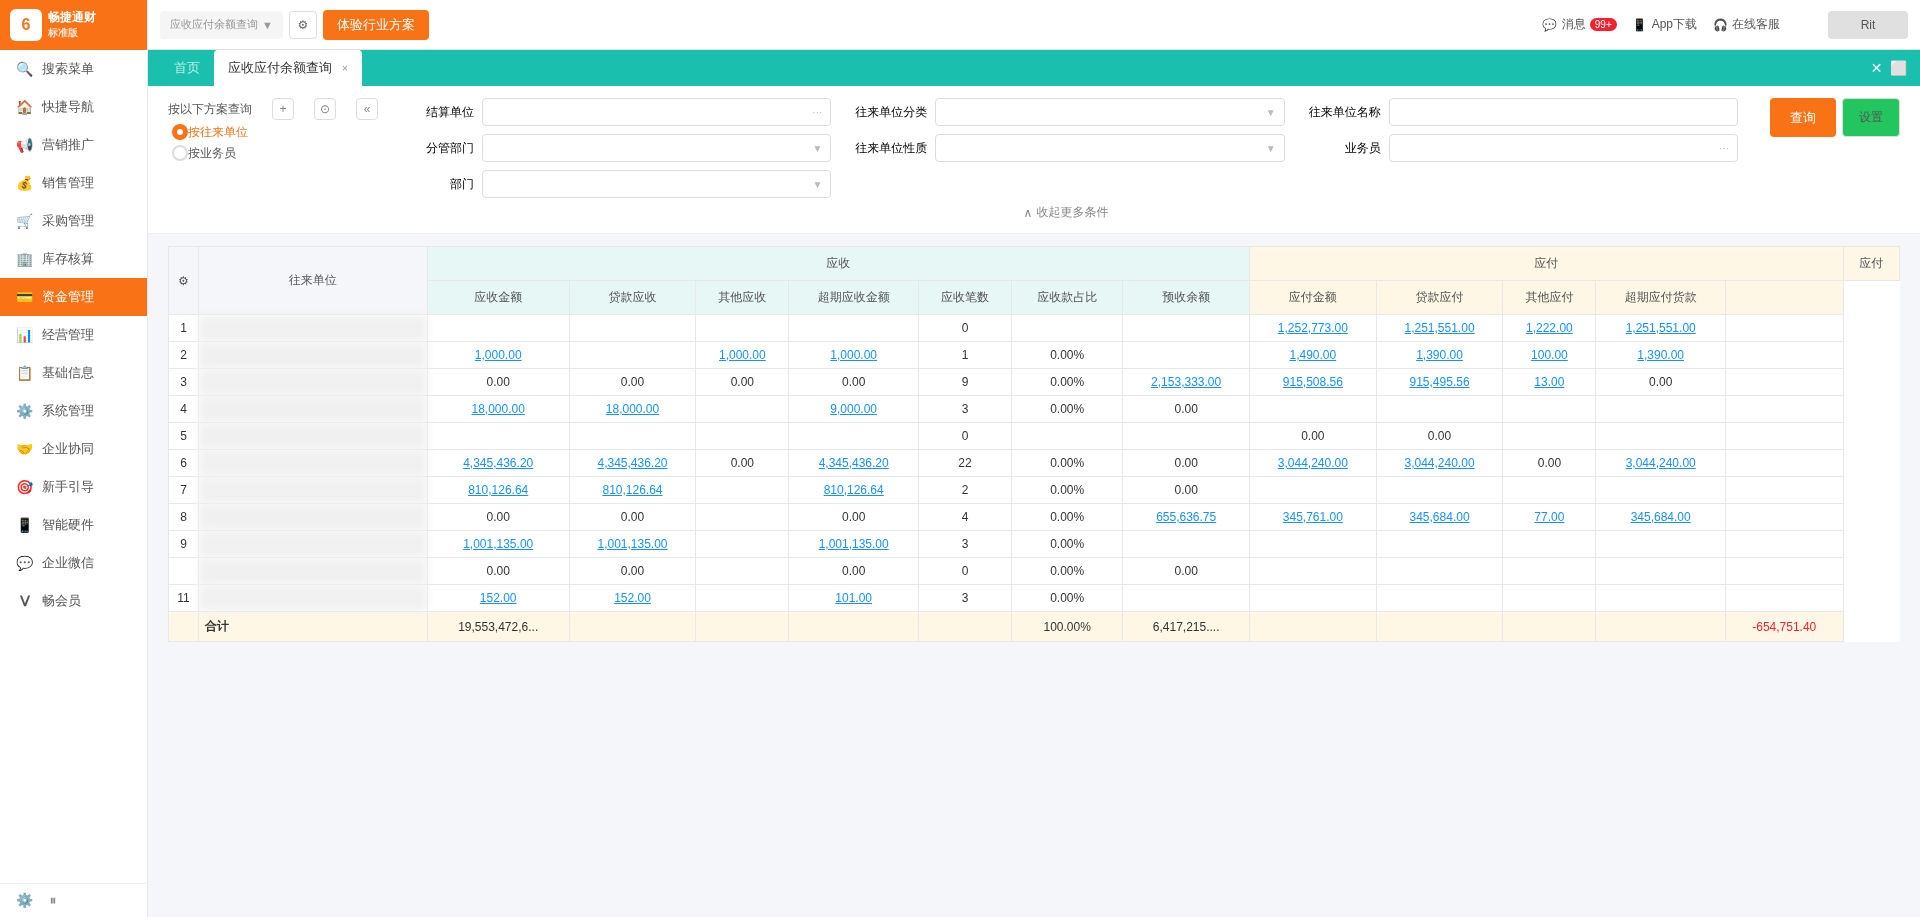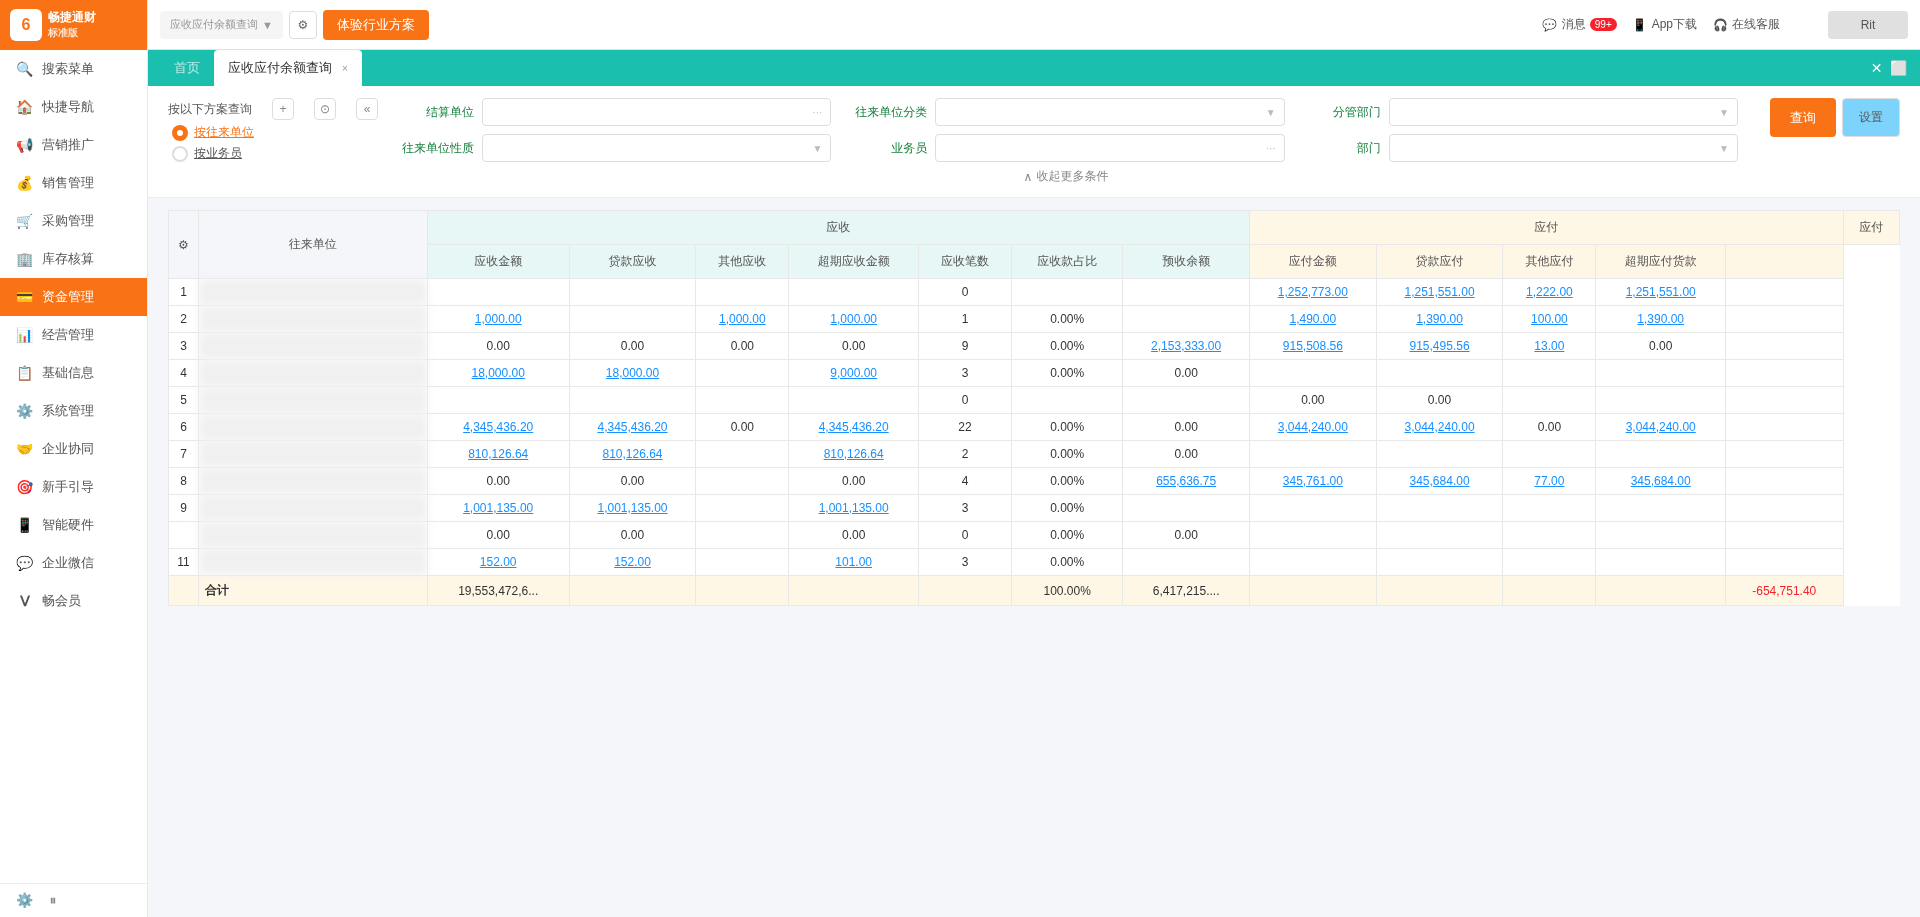--- a/index.html
+++ b/index.html
@@ -49,31 +49,31 @@
 
     
     .page-header { background: #fff; padding: 12px 20px 8px; display: flex; align-items: center; justify-content: space-between; border-bottom: 1px solid #eee; }
     .page-title { font-size: 18px; font-weight: 600; color: #333; }
     .page-actions { display: flex; gap: 10px; }
     .page-action-btn { display: flex; align-items: center; gap: 4px; color: #1bbfad; font-size: 12px; cursor: pointer; }
 
     
     .filter-area { background: #fff; padding: 12px 20px; border-bottom: 1px solid #eee; }
     .filter-add-btn { width: 22px; height: 22px; border: 1px solid #ddd; border-radius: 4px; display: flex; align-items: center; justify-content: center; cursor: pointer; color: #888; font-size: 12px; }
-    .scheme-option { display: flex; align-items: flex-end; gap: 6px; cursor: pointer; font-size: 12px; color: #555; text-decoration: underline; }
+    .scheme-option { display: flex; align-items: flex-start; gap: 0; cursor: pointer; font-size: 12px; color: #555; }
     .scheme-option.active { color: #f97316; }
     .filter-field { display: flex; align-items: center; gap: 8px; }
-    .filter-field-label { color: #15803d; font-size: 12px; white-space: nowrap; width: 80px; text-align: right; }
+    .filter-field-label { color: #000000; font-size: 12px; white-space: nowrap; width: 80px; text-align: right; }
     .filter-input { flex: 1; height: 28px; border: 1px solid #ddd; border-radius: 4px; padding: 0 8px; font-size: 12px; color: #333; background: white; display: flex; align-items: center; justify-content: space-between; cursor: pointer; }
     .filter-input .fi-dots { color: #bbb; font-size: 10px; }
     .filter-input .fi-arrow { color: #bbb; font-size: 10px; }
     .collapse-more { display: flex; align-items: center; justify-content: center; gap: 4px; color: #888; font-size: 12px; margin-top: 8px; cursor: pointer; }
     .action-btns { display: flex; flex-direction: row; gap: 6px; margin-left: 16px; }
     .query-btn { background: #f97316; color: white; border: none; border-radius: 4px; padding: 6px 20px; font-size: 13px; cursor: pointer; }
-    .setting-btn { background: #7dd3fc; color: #555; border: 1px solid #ddd; border-radius: 4px; padding: 10px 16px; font-size: 12px; cursor: pointer; }
+    .setting-btn { background: #22c55e; color: #555; border: 1px solid #ddd; border-radius: 4px; padding: 10px 16px; font-size: 12px; cursor: pointer; }
 
     
     .table-container { flex: 1; overflow: auto; padding: 12px 20px; }
     .data-table { width: 100%; border-collapse: collapse; background: white; font-size: 12px; }
     .data-table th { background: #f5f6fa; color: #555; font-weight: 500; padding: 8px 6px; border: 1px solid #e8e8e8; text-align: center; white-space: nowrap; }
     .data-table td { padding: 6px 6px; border: 1px solid #e8e8e8; text-align: center; color: #333; white-space: nowrap; }
     .data-table .link-cell { color: #1890ff; text-decoration: underline; cursor: pointer; }
     .col-group { background: #e6f7f5 !important; }
     .col-group2 { background: #fff7e6 !important; }
     .row-num { color: #999; }
@@ -245,20 +245,26 @@
                 <div class="filter-input" style="min-width:160px;">
                   <span></span>
                   <span class="fi-dots">···</span>
                 </div>
               </div>
               <div class="filter-field">
                 <span class="filter-field-label">往来单位分类</span>
                 <div class="filter-input" style="min-width:160px;">
                   <span></span>
                   <span class="fi-arrow">▼</span>
+                </div>
+              </div>
+              <div class="filter-field">
+                <span class="filter-field-label">往来单位名称</span>
+                <div class="filter-input" style="min-width:160px;">
+                  <span></span>
                 </div>
               </div>
 
               <div class="filter-field">
                 <span class="filter-field-label">分管部门</span>
                 <div class="filter-input" style="min-width:160px;">
                   <span></span>
                   <span class="fi-arrow">▼</span>
                 </div>
               </div>

